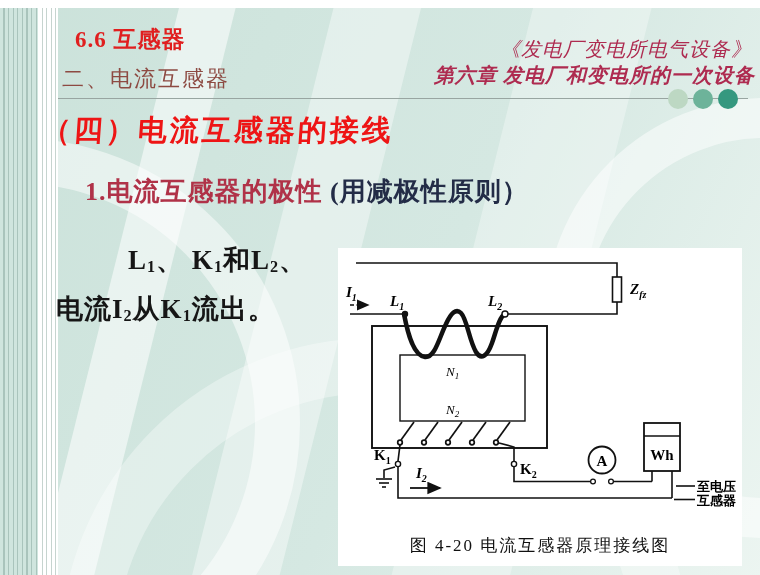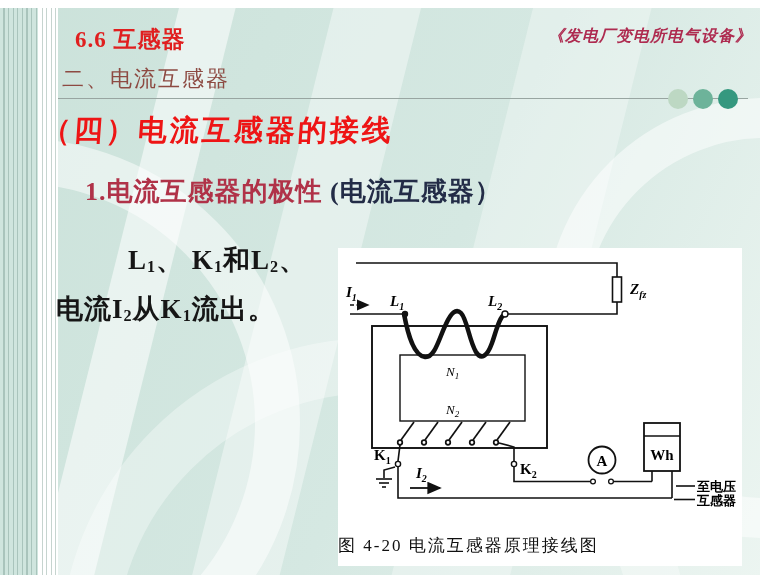--- a/index.html
+++ b/index.html
@@ -15,69 +15,70 @@
   .b1{left:100px;width:55px;opacity:.55}
   .b2{left:255px;width:85px;opacity:.4}
   .b3{left:455px;width:115px;opacity:.32}
   .arc{position:absolute;border-radius:50%;z-index:0;background:transparent;}
   .a1{left:-270px;top:130px;width:480px;height:480px;border:45px solid rgba(255,255,255,.5);}
   .a2{left:60px;top:330px;width:520px;height:520px;border:55px solid rgba(255,255,255,.35);}
   .a3{left:545px;top:90px;width:360px;height:360px;border:40px solid rgba(255,255,255,.5);}
   
   .hdr-course{position:absolute;left:75px;top:16px;z-index:2;font-size:23px;font-weight:bold;color:#e01f1f;letter-spacing:1px;}
   .hdr-section{position:absolute;left:62px;top:56px;z-index:2;font-size:22px;color:#8d4a42;letter-spacing:2px;}
-  .hdr-book{position:absolute;right:8px;top:18px;z-index:2;font-size:16px;font-style:italic;font-weight:bold;color:#ae2b50;letter-spacing:1px;}
+  .hdr-book{position:absolute;right:8px;top:28px;z-index:2;font-size:20px;font-style:italic;font-weight:normal;color:#ae2b50;letter-spacing:1px;}
   .hdr-chapter{position:absolute;right:5px;top:54px;z-index:2;font-size:20px;font-style:italic;font-weight:bold;color:#ae2b50;letter-spacing:1px;}
   .divider{position:absolute;left:58px;top:90px;width:690px;height:1px;background:#98a5a1;z-index:2;}
   .dot{position:absolute;top:81px;width:20px;height:20px;border-radius:50%;z-index:3;}
   .d1{left:668px;background:#bdd8c3;}
   .d2{left:693px;background:#6db39a;}
   .d3{left:718px;background:#35987f;}
   
   .topic{position:absolute;left:42px;top:103px;z-index:2;font-size:29px;font-weight:bold;color:#ee1515;
          letter-spacing:3px;transform:skewX(-4deg);}
   .point{position:absolute;left:85px;top:166px;z-index:2;font-size:26px;font-weight:bold;letter-spacing:1px;}
   .point .red{color:#b03248;}
   .point .blue{color:#232c47;}
   
   .body{position:absolute;left:56px;top:228px;z-index:2;font-size:27px;font-weight:bold;color:#161616;}
   .bline{height:49px;line-height:49px;white-space:nowrap;letter-spacing:1px;}
   .bline.indent{padding-left:72px;}
   .bline sub{font-size:.6em;font-weight:bold;position:relative;top:.2em;vertical-align:baseline;}
   
   .panel{position:absolute;left:338px;top:240px;width:404px;height:318px;background:#ffffff;z-index:2;}
-  .caption{position:absolute;left:0;top:286px;width:404px;font-size:17px;color:#111;letter-spacing:2px;}
+  .caption{position:absolute;left:0;top:286px;width:404px;text-align:center;font-size:17px;color:#111;letter-spacing:2px;}
   svg text{font-family:"Liberation Serif","DejaVu Serif",serif;}
 </style>
 </head>
 <body>
 
 <div class="slide">
 
   <div class="stripes"></div>
   <div class="stripes2"></div>
   <div class="band b1"></div>
   <div class="band b2"></div>
   <div class="band b3"></div>
   <div class="arc a1"></div>
   <div class="arc a2"></div>
   <div class="arc a3"></div>
 
   <div class="hdr-course">6.6 互感器</div>
   <div class="hdr-section">二、电流互感器</div>
   <div class="hdr-book">《发电厂变电所电气设备》</div>
+  <div class="hdr-chapter">第六章 发电厂和变电所的一次设备</div>
   <div class="divider"></div>
   <div class="dot d1"></div>
   <div class="dot d2"></div>
   <div class="dot d3"></div>
 
   <div class="topic">（四）电流互感器的接线</div>
   <div class="point">
     <span class="red">1.电流互感器的极性</span>
-    <span class="blue">(电流互感器）</span>
+    <span class="blue">(用减极性原则）</span>
   </div>
 
   <div class="body">
     <div class="bline indent"><span>L</span><sub>1</sub><span>、 K</span><sub>1</sub><span>和L</span><sub>2</sub><span>、</span></div>
     <div class="bline"><span>电流I</span><sub>2</sub><span>从K</span><sub>1</sub><span>流出。</span></div>
   </div>
 
   <div class="panel">
     <svg width="404" height="318" viewBox="0 0 404 318">
       <defs>

